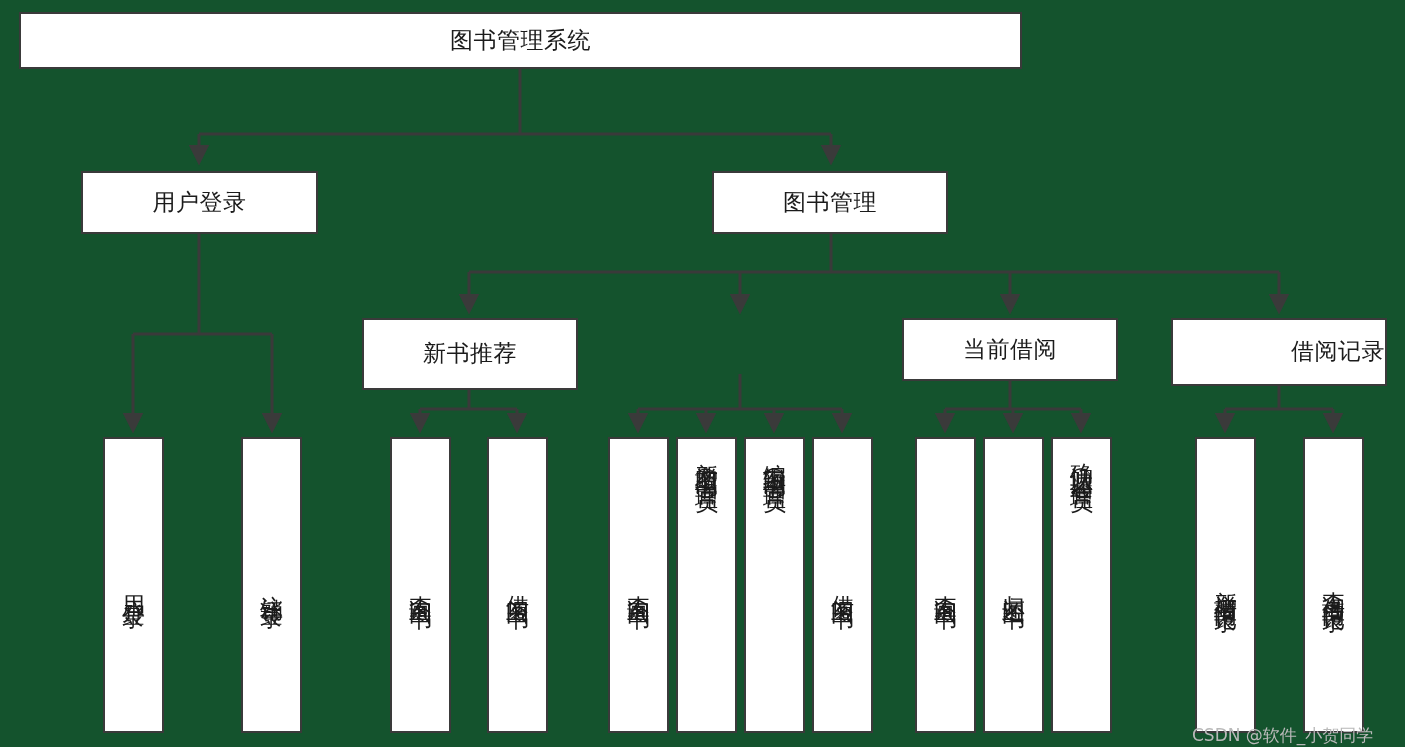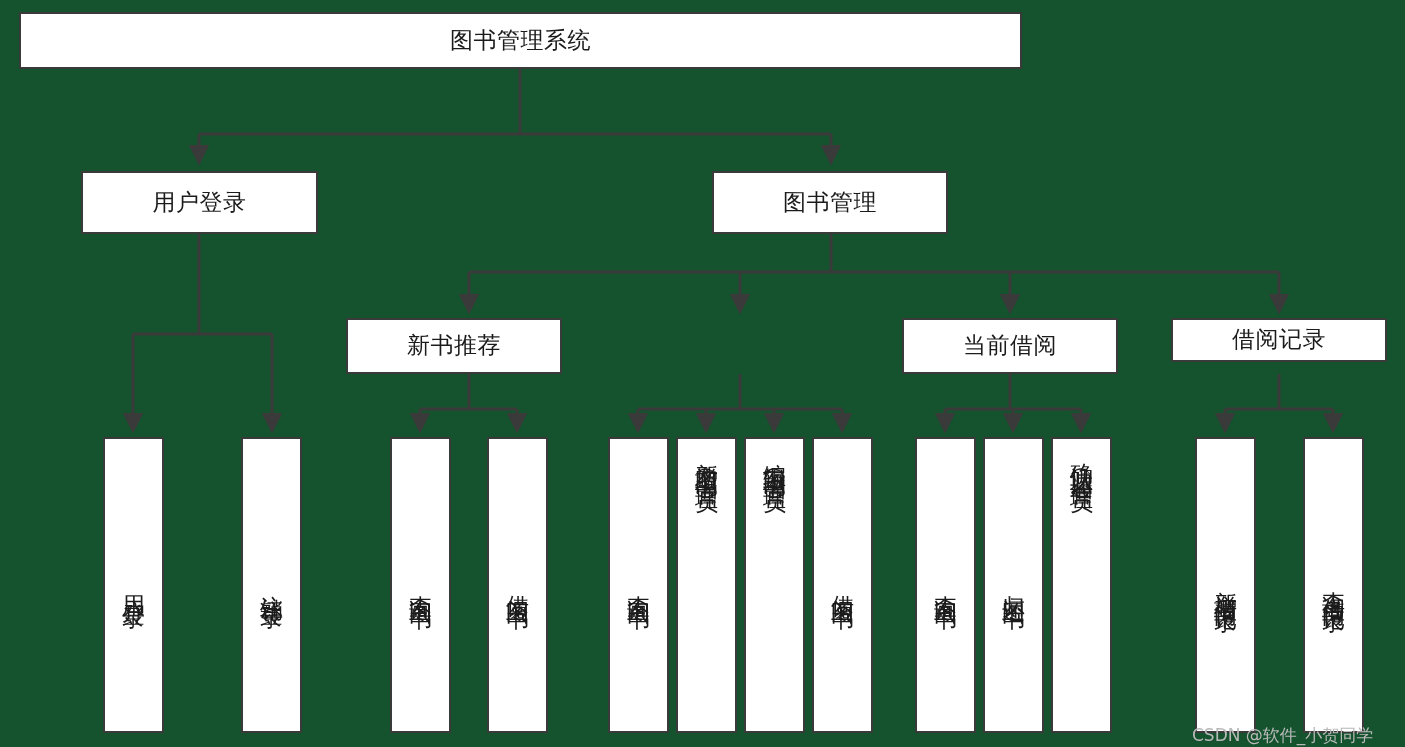--- a/index.html
+++ b/index.html
@@ -128,27 +128,27 @@
     <span class="label">图书管理系统</span>
   </div>
 
   <div class="node h" style="left:81px;top:171px;width:237px;height:63px;">
     <span class="label">用户登录</span>
   </div>
   <div class="node h" style="left:712px;top:171px;width:236px;height:63px;">
     <span class="label">图书管理</span>
   </div>
 
-  <div class="node h" style="left:346px;top:318px;width:216px;height:56px;">
+  <div class="node h" style="left:362px;top:318px;width:216px;height:72px;">
     <span class="label">新书推荐</span>
   </div>
-  <div class="node h" style="left:902px;top:318px;width:216px;height:56px;">
+  <div class="node h" style="left:902px;top:318px;width:216px;height:63px;">
     <span class="label">当前借阅</span>
   </div>
-  <div class="node h" style="left:1171px;top:318px;width:216px;height:44px;">
+  <div class="node h" style="left:1171px;top:318px;width:216px;height:68px;justify-content:flex-end;">
     <span class="label">借阅记录</span>
   </div>
 
   <div class="node v center" style="left:103px;top:437px;width:61px;height:296px;">
     <span class="label">用户登录</span>
   </div>
   <div class="node v center" style="left:241px;top:437px;width:61px;height:296px;">
     <span class="label">注销登录</span>
   </div>
 

